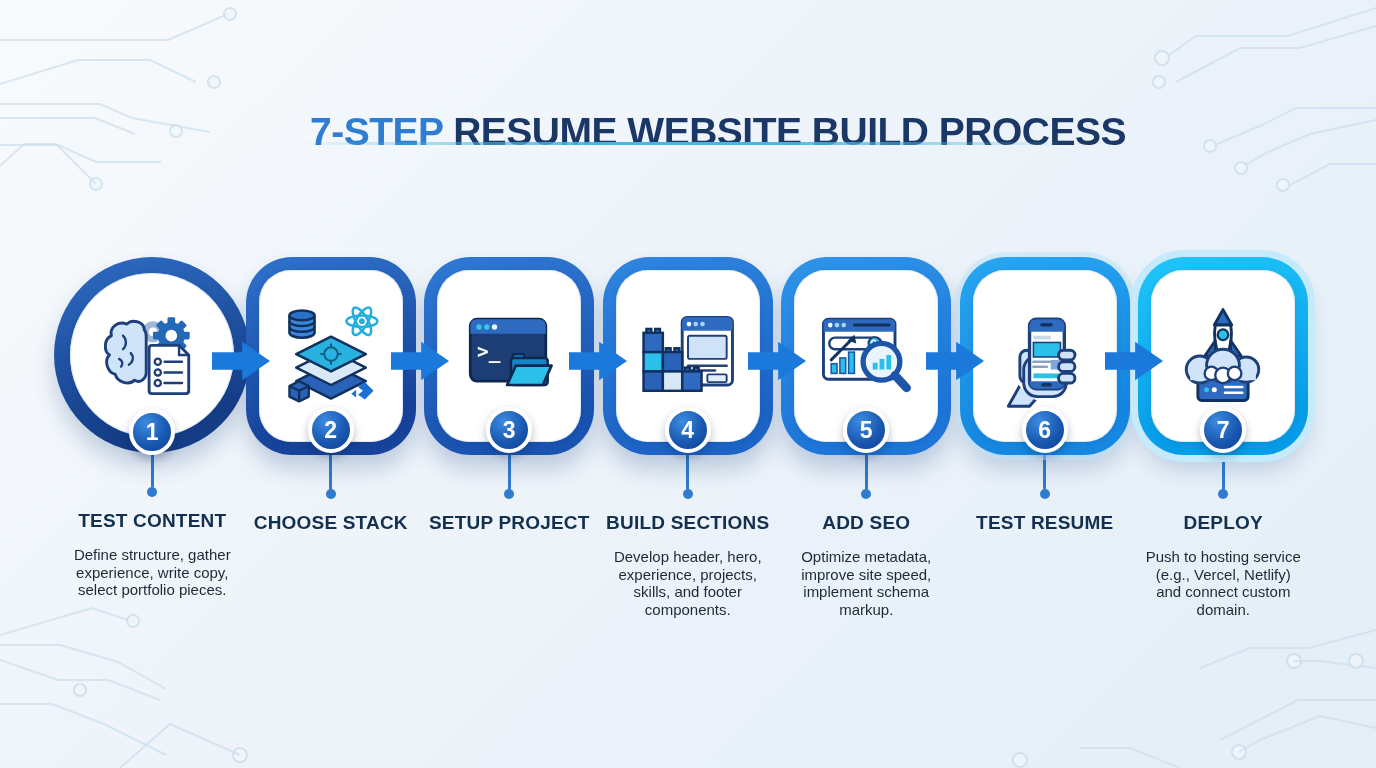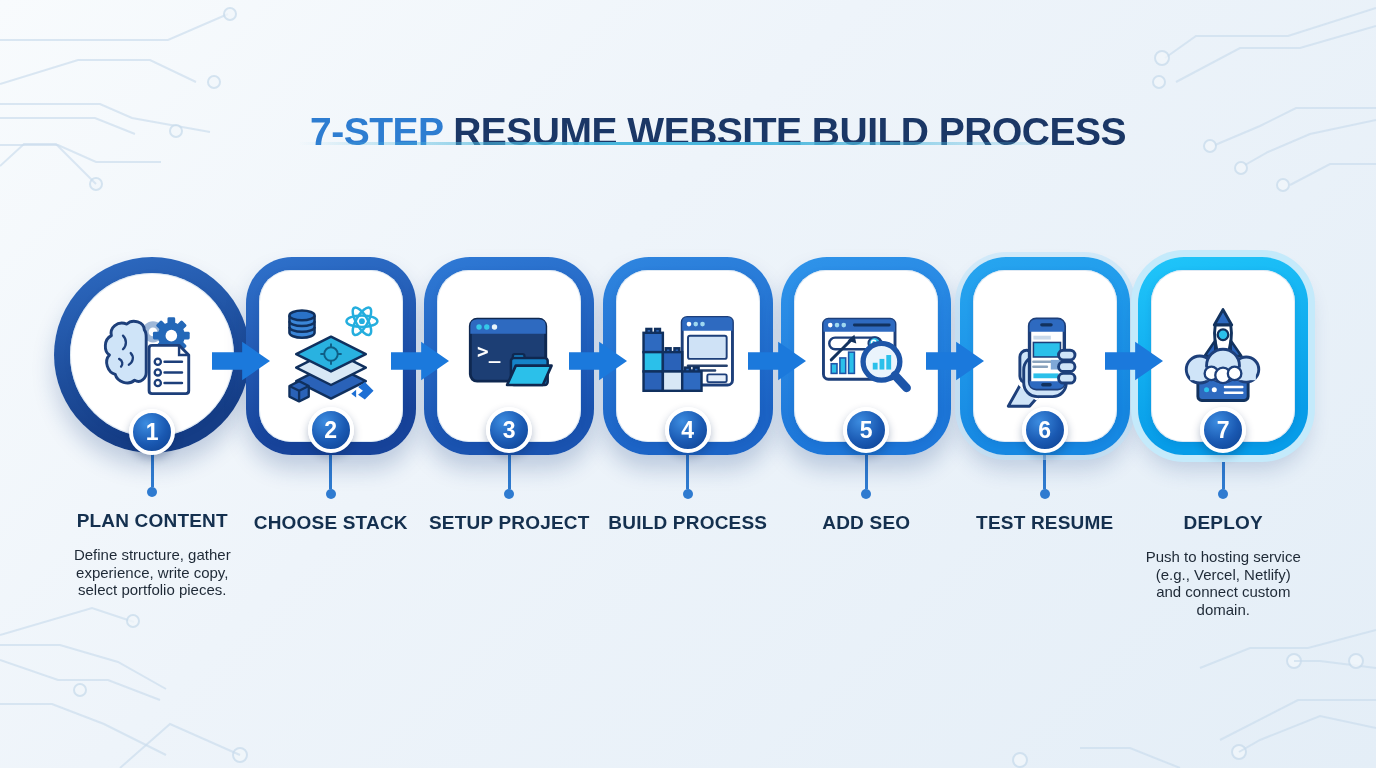--- a/index.html
+++ b/index.html
@@ -146,21 +146,21 @@
         </svg>
       </div>
       <div class="badge">
           <span>1</span>
         </div>
     </div>
     <div class="stem">
         <span class="line"></span>
         <span class="dot"></span>
       </div>
-    <h3 class="stitle">PLAN CONTENT</h3>
+    <h3 class="stitle">TEST CONTENT</h3>
     <p class="sdesc">Define structure, gather
 experience, write copy,
 select portfolio pieces.</p>
   </div>
 
   <div class="step s2">
     <div class="track">
       <div class="card">
         <svg class="icon" width="116" height="116" viewBox="0 0 120 120">
           <g stroke="#10305e" stroke-width="2.6" stroke-linejoin="round">
@@ -256,21 +256,25 @@
         </svg>
       </div>
       <div class="badge">
           <span>4</span>
         </div>
     </div>
     <div class="stem">
         <span class="line"></span>
         <span class="dot"></span>
       </div>
-    <h3 class="stitle">BUILD PROCESS</h3>
+    <h3 class="stitle">BUILD SECTIONS</h3>
+    <p class="sdesc">Develop header, hero,
+experience, projects,
+skills, and footer
+components.</p>
   </div>
 
   <div class="step s5">
     <div class="track">
       <div class="card">
         <svg class="icon" width="116" height="116" viewBox="0 0 120 120">
           <rect x="16" y="22" width="74" height="62" rx="5" fill="#fff" stroke="#1d3f7a" stroke-width="3"></rect>
           <path d="M16 27 q0-5 5-5 h64 q5 0 5 5 v8 H16 Z" fill="#2e6ac0"></path>
           <circle cx="23" cy="28" r="2.4" fill="#fff"></circle>
             <circle cx="30" cy="28" r="2.4" fill="#9fd8f0"></circle>
@@ -298,20 +302,24 @@
       </div>
       <div class="badge">
           <span>5</span>
         </div>
     </div>
     <div class="stem">
         <span class="line"></span>
         <span class="dot"></span>
       </div>
     <h3 class="stitle">ADD SEO</h3>
+    <p class="sdesc">Optimize metadata,
+improve site speed,
+implement schema
+markup.</p>
   </div>
 
   <div class="step s6">
     <div class="track">
       <div class="card">
         <svg class="icon" width="116" height="116" viewBox="0 0 120 120">
           <polygon points="22,112 40,80 58,96 44,112" fill="#cfe4f8" stroke="#1d3f7a" stroke-width="3" stroke-linejoin="round"></polygon>
           <path d="M35 89 L51 103" stroke="#fff" stroke-width="5" stroke-linecap="round"></path>
           <rect x="34" y="54" width="14" height="34" rx="7" fill="#cfe4f8" stroke="#1d3f7a" stroke-width="3"></rect>
           <rect x="38" y="60" width="44" height="42" rx="14" fill="#cfe4f8" stroke="#1d3f7a" stroke-width="3"></rect>

